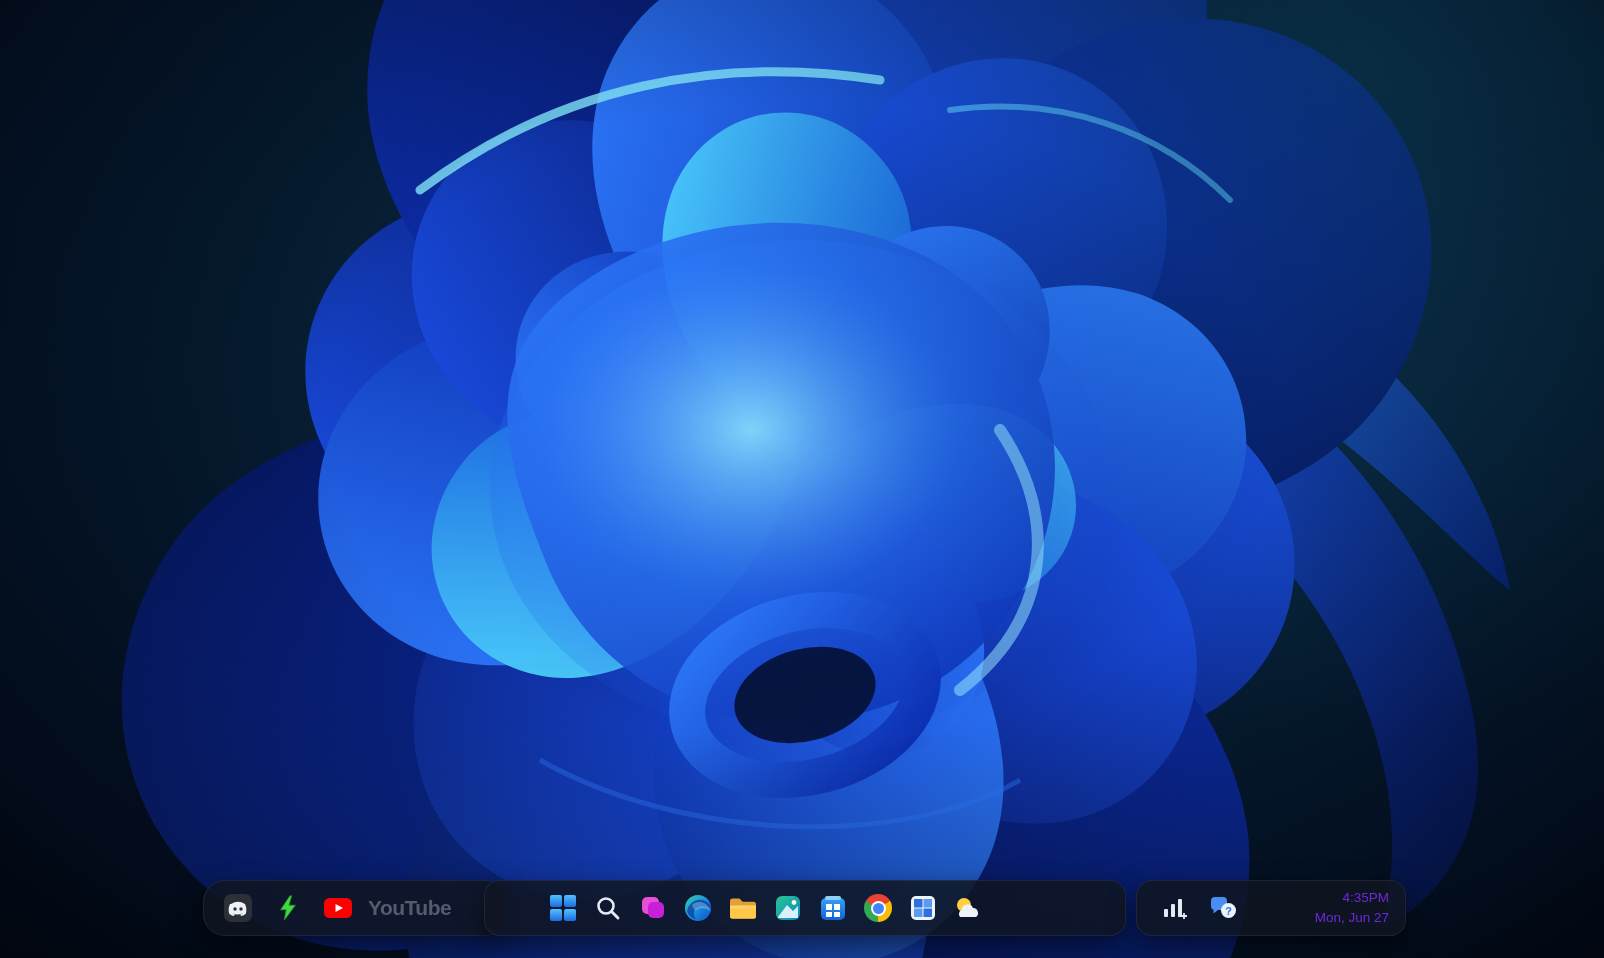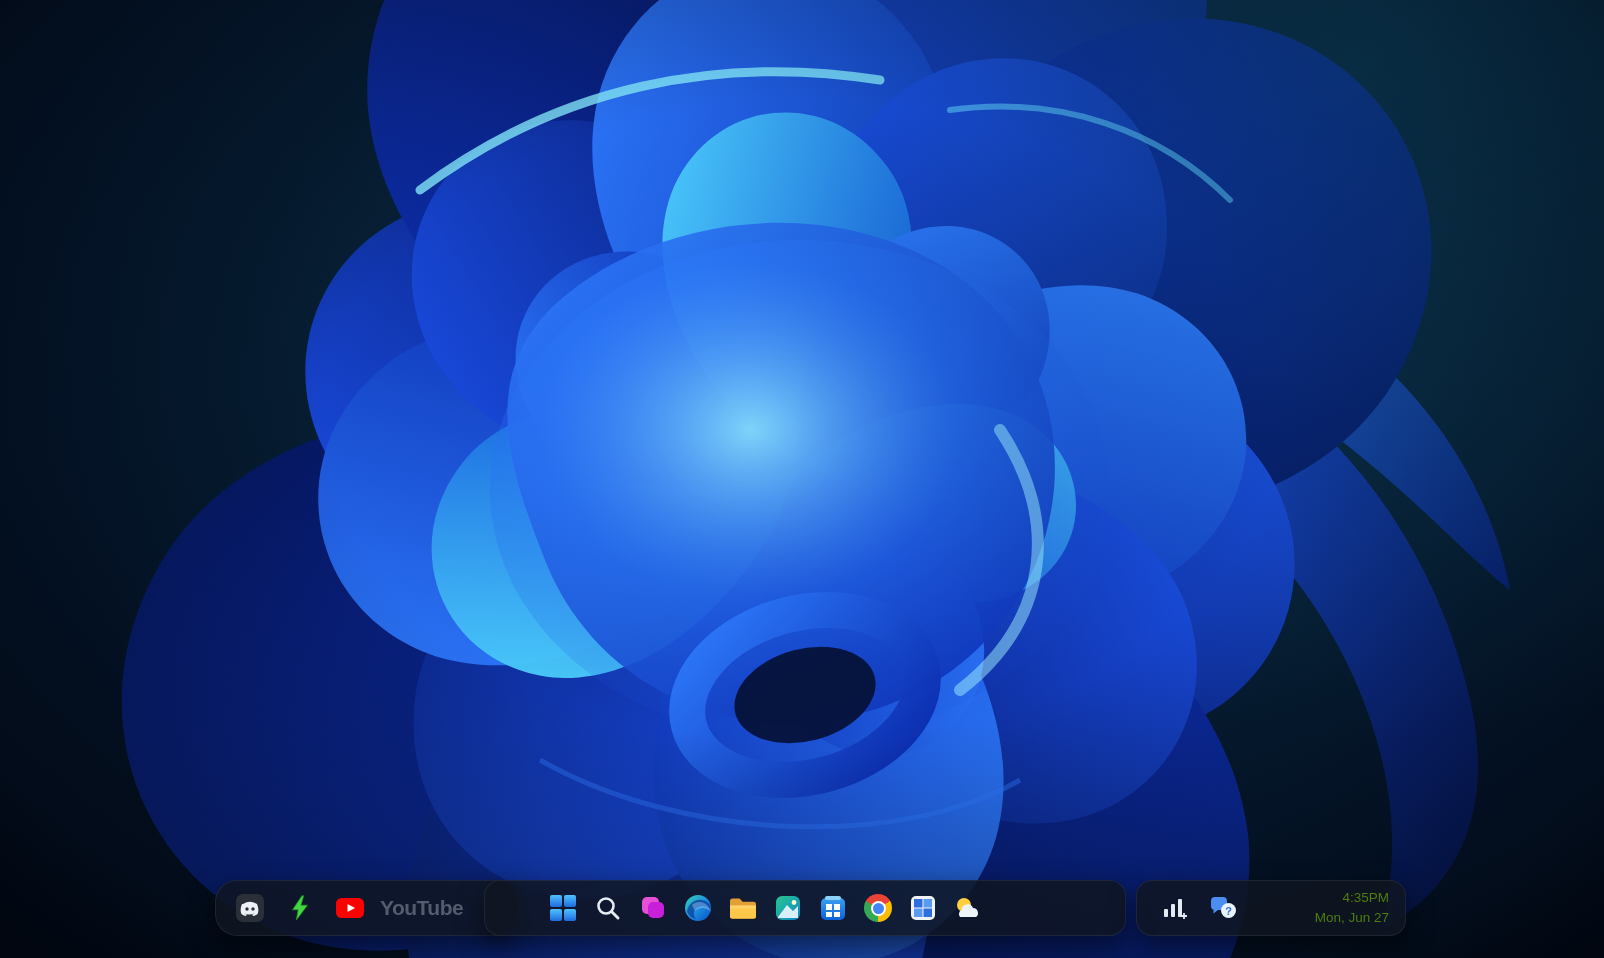--- a/index.html
+++ b/index.html
@@ -17,40 +17,40 @@
   }
   
   .pill{
     position:absolute;bottom:22px;height:56px;
     background:rgba(15,21,33,0.85);
     border:1px solid rgba(255,255,255,0.07);
     border-radius:16px;
     box-shadow:0 10px 26px rgba(0,0,0,0.5);
     display:flex;align-items:center;box-sizing:border-box;
   }
-  .pill-left{left:215px;width:304px;padding:0 10px 0 14px;gap:10px;border-radius:22px;}
+  .pill-left{left:203px;width:304px;padding:0 10px 0 14px;gap:10px;border-radius:22px;}
   .pill-center{left:484px;width:642px;padding:0 0 0 58px;gap:5px;}
   .pill-tray{left:1136px;width:270px;padding:0 16px 0 18px;gap:8px;}
   .tb-btn{
     width:40px;height:46px;flex:0 0 auto;
     display:flex;align-items:center;justify-content:center;
     background:transparent;border:none;border-radius:9px;cursor:pointer;padding:0;
   }
   .yt-wordmark{
     font-size:21px;font-weight:bold;letter-spacing:-0.5px;
     color:rgba(178,190,202,0.42);user-select:none;white-space:nowrap;
   }
   
   .chrome-outer{width:28px;height:28px;border-radius:50%;
     background:conic-gradient(from -60deg,#ea4335 0 120deg,#fbbc05 120deg 240deg,#34a853 240deg 360deg);
     display:flex;align-items:center;justify-content:center;}
   .chrome-white{width:15px;height:15px;border-radius:50%;background:#fff;display:flex;align-items:center;justify-content:center;}
   .chrome-blue{width:11px;height:11px;border-radius:50%;background:#4285f4;}
   
-  .clock{margin-left:auto;text-align:right;color:#4d7c0f;font-size:13.5px;line-height:1.5;cursor:default;}
+  .clock{margin-left:auto;text-align:right;color:#6d28d9;font-size:13.5px;line-height:1.5;cursor:default;}
   .clock div{white-space:nowrap;}
 </style>
 </head>
 <body>
 
 <div class="wallpaper">
   <svg width="1604" height="958" viewBox="0 0 1604 958" aria-hidden="true">
     <defs>
       <path id="petal" d="M0 0 C -95 -130 -130 -320 -40 -430 C 55 -540 225 -505 265 -360 C 300 -235 185 -75 0 0 Z"></path>
       <linearGradient id="g1" x1="0" y1="0" x2="1" y2="1">

